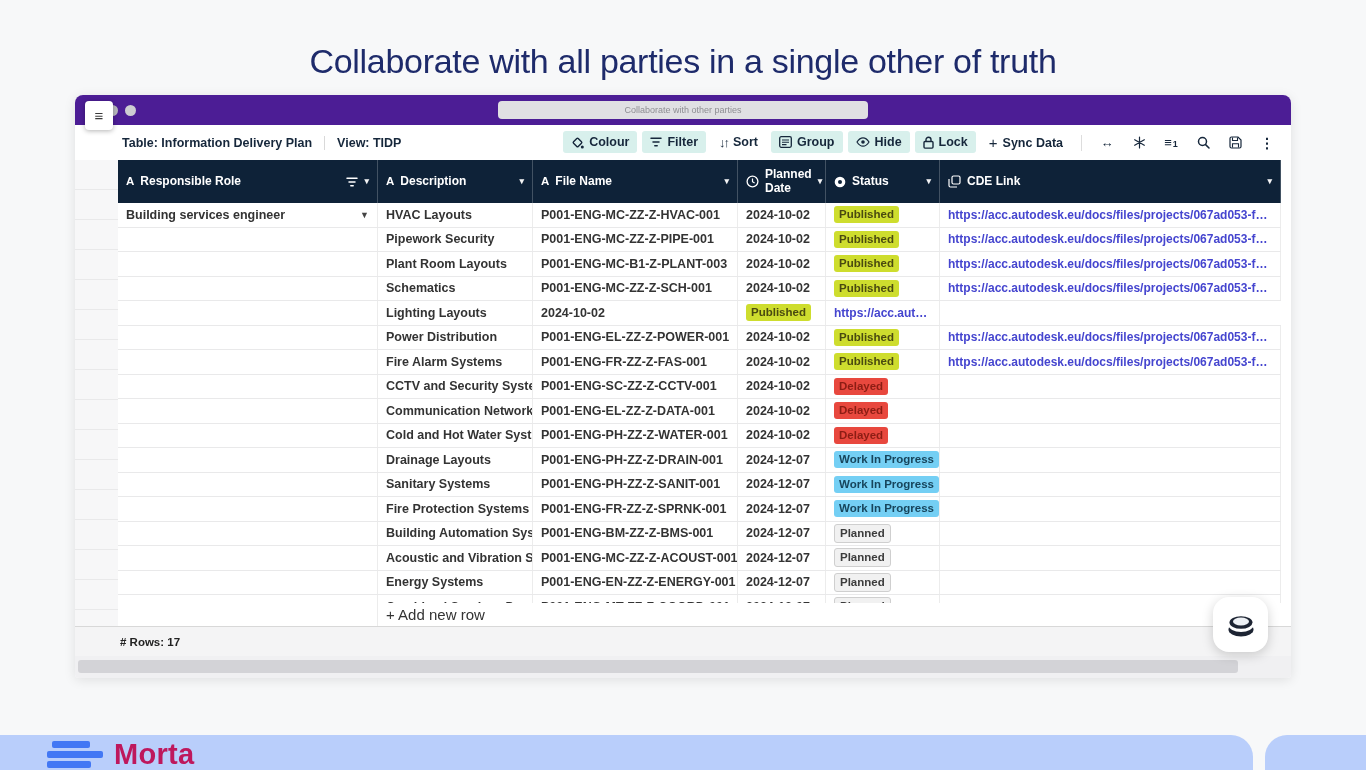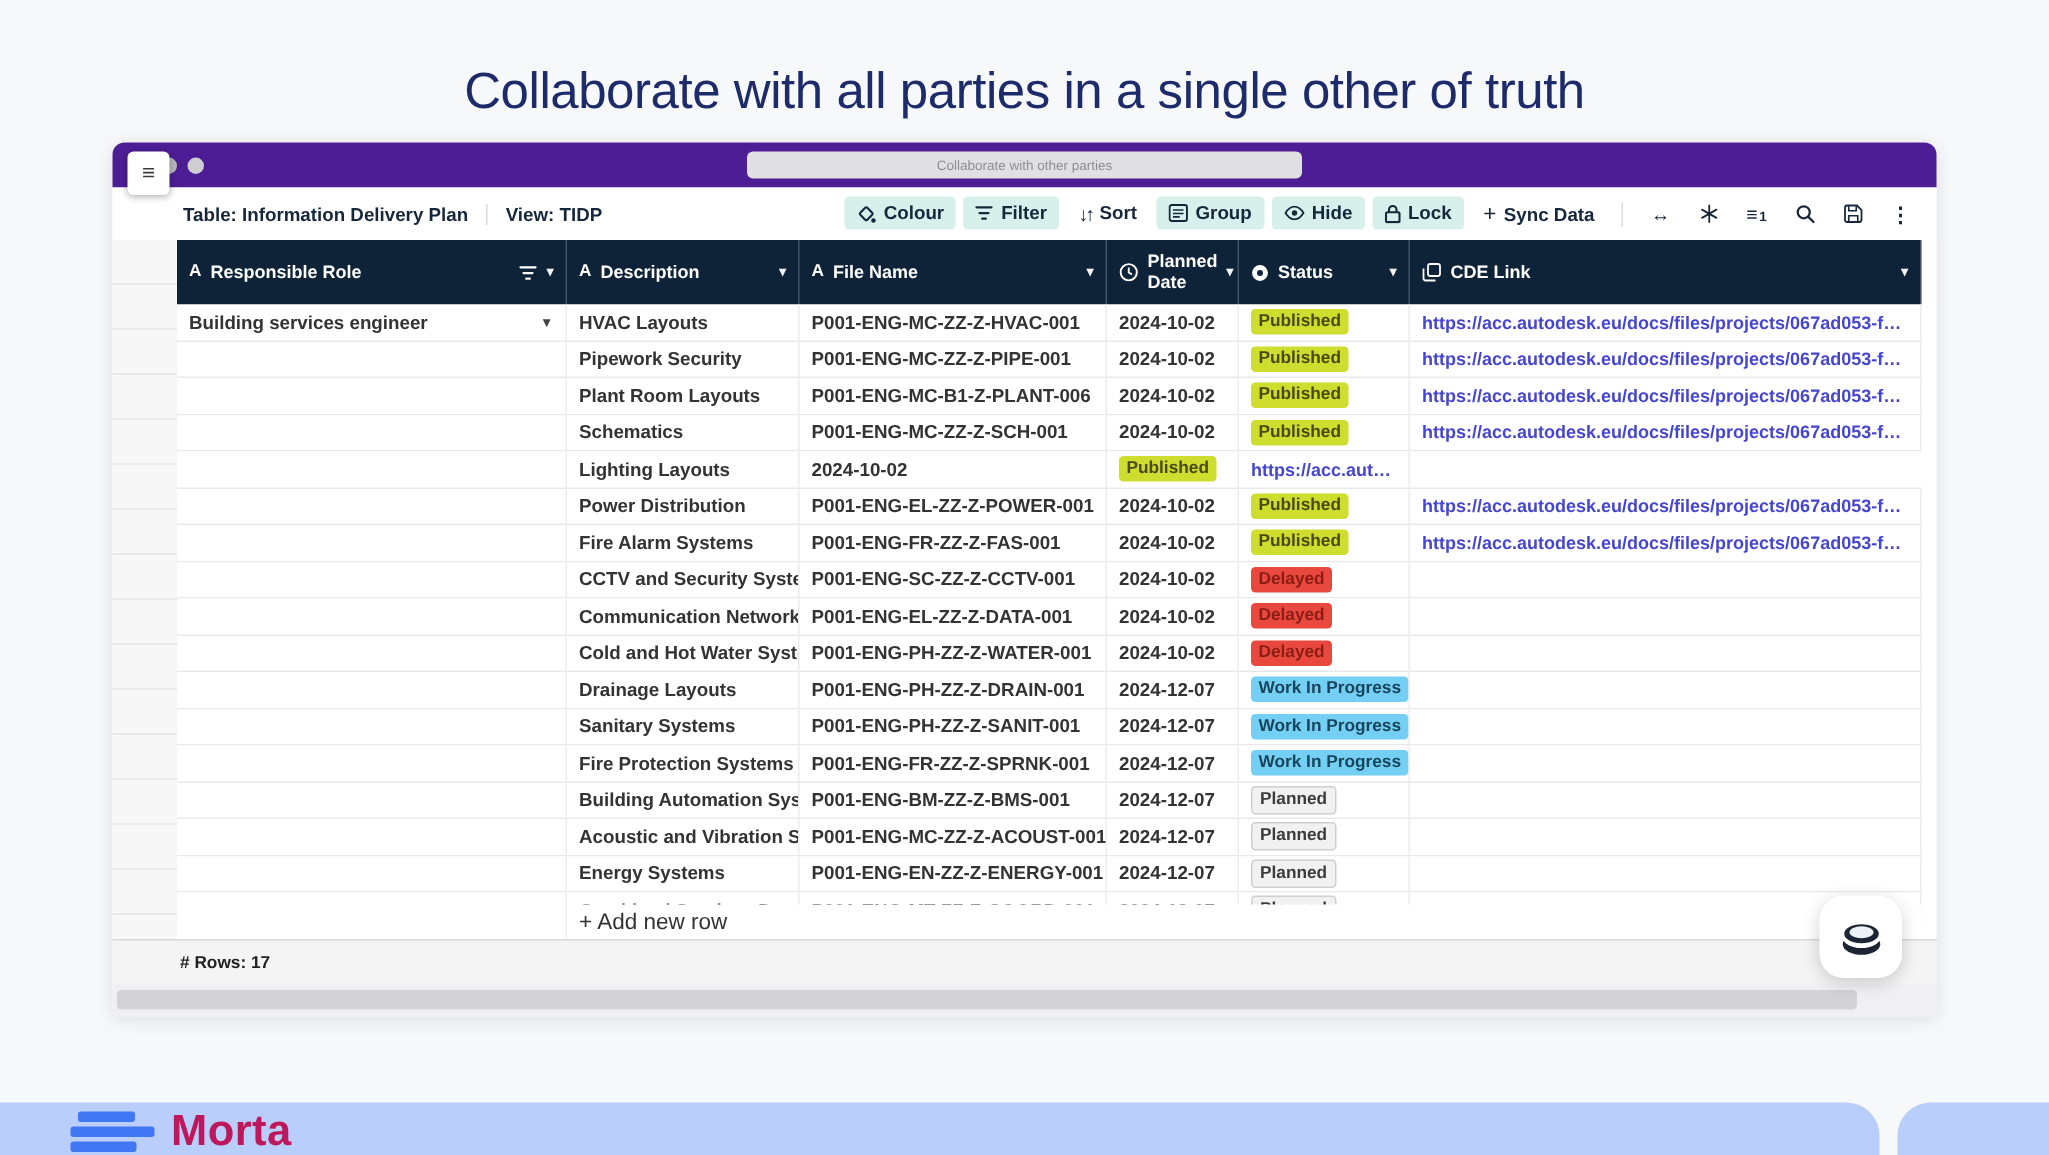--- a/index.html
+++ b/index.html
@@ -299,21 +299,21 @@
           <div class="td">
             <span class="badge" style="background: rgb(206, 221, 46); color: rgb(74, 74, 16);">Published</span>
           </div>
           <div class="td">
             <span class="cde-link">https://acc.autodesk.eu/docs/files/projects/067ad053-f324-406e-...</span>
           </div>
         </div>
         <div class="tr">
           <div class="td td-role"></div>
           <div class="td">Plant Room Layouts</div>
-          <div class="td">P001-ENG-MC-B1-Z-PLANT-006</div>
+          <div class="td">P001-ENG-MC-B1-Z-PLANT-003</div>
           <div class="td">2024-10-02</div>
           <div class="td">
             <span class="badge" style="background: rgb(206, 221, 46); color: rgb(74, 74, 16);">Published</span>
           </div>
           <div class="td">
             <span class="cde-link">https://acc.autodesk.eu/docs/files/projects/067ad053-f324-406e-...</span>
           </div>
         </div>
         <div class="tr">
           <div class="td td-role"></div>

